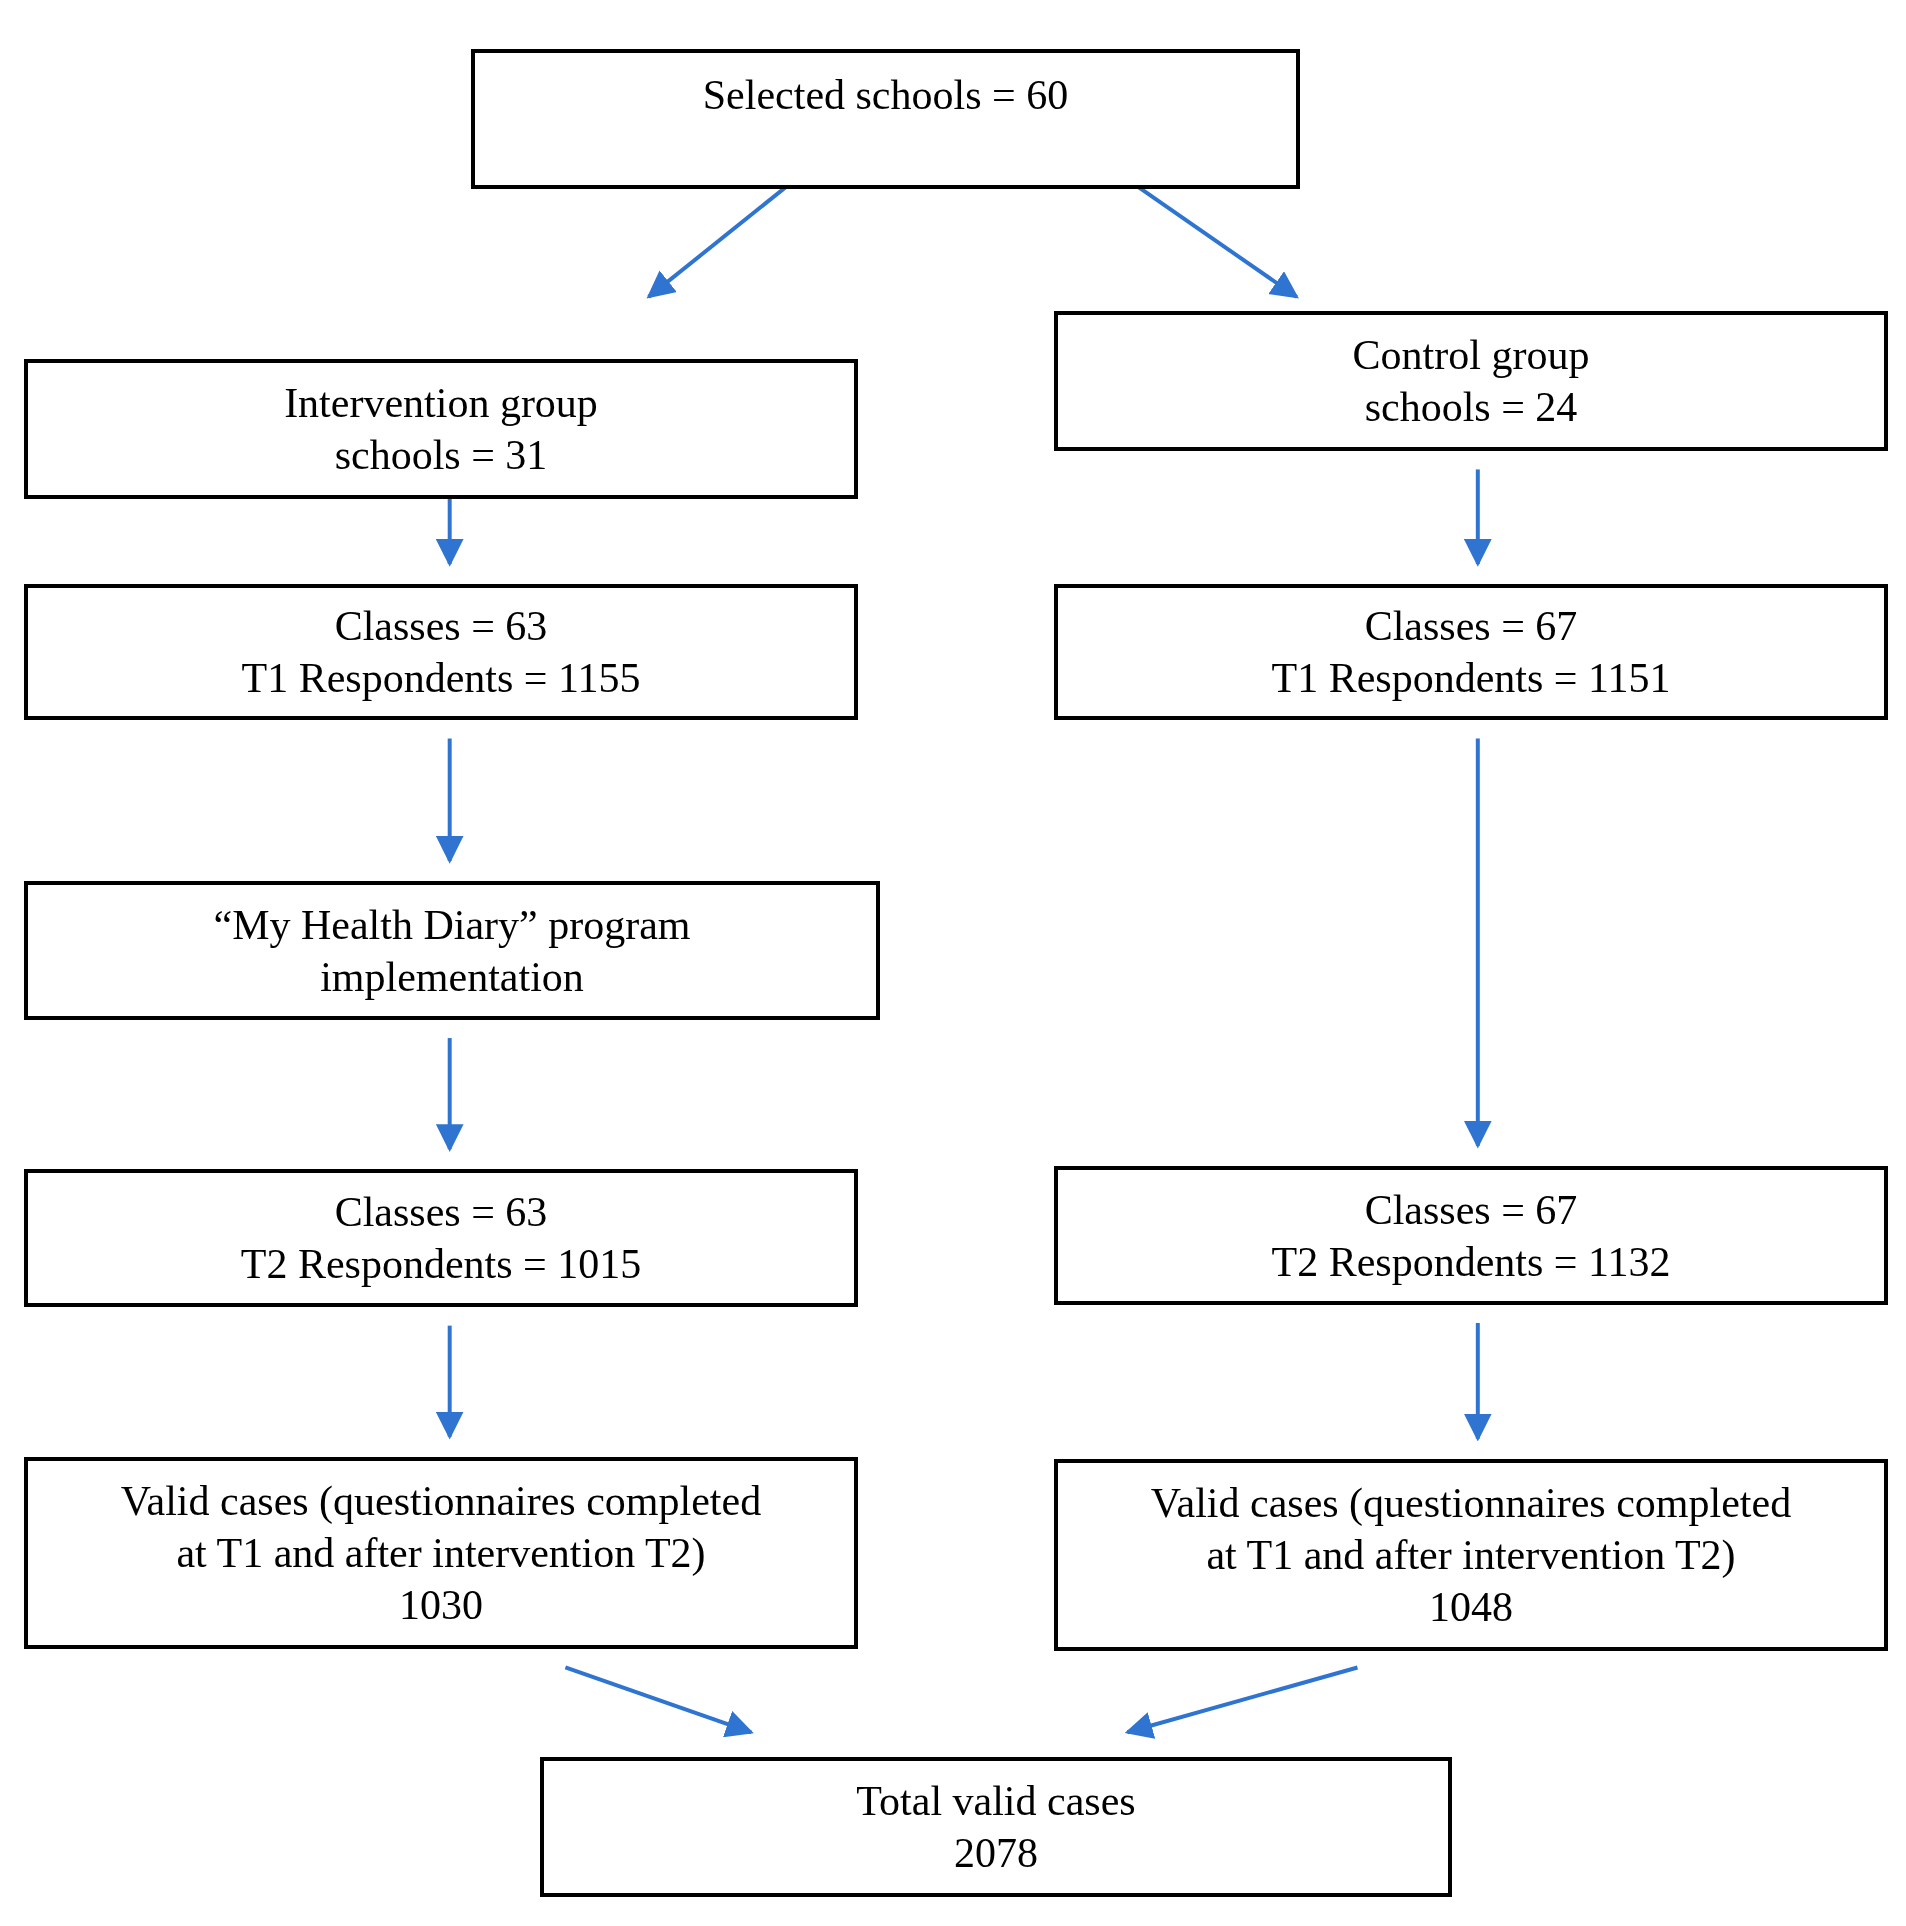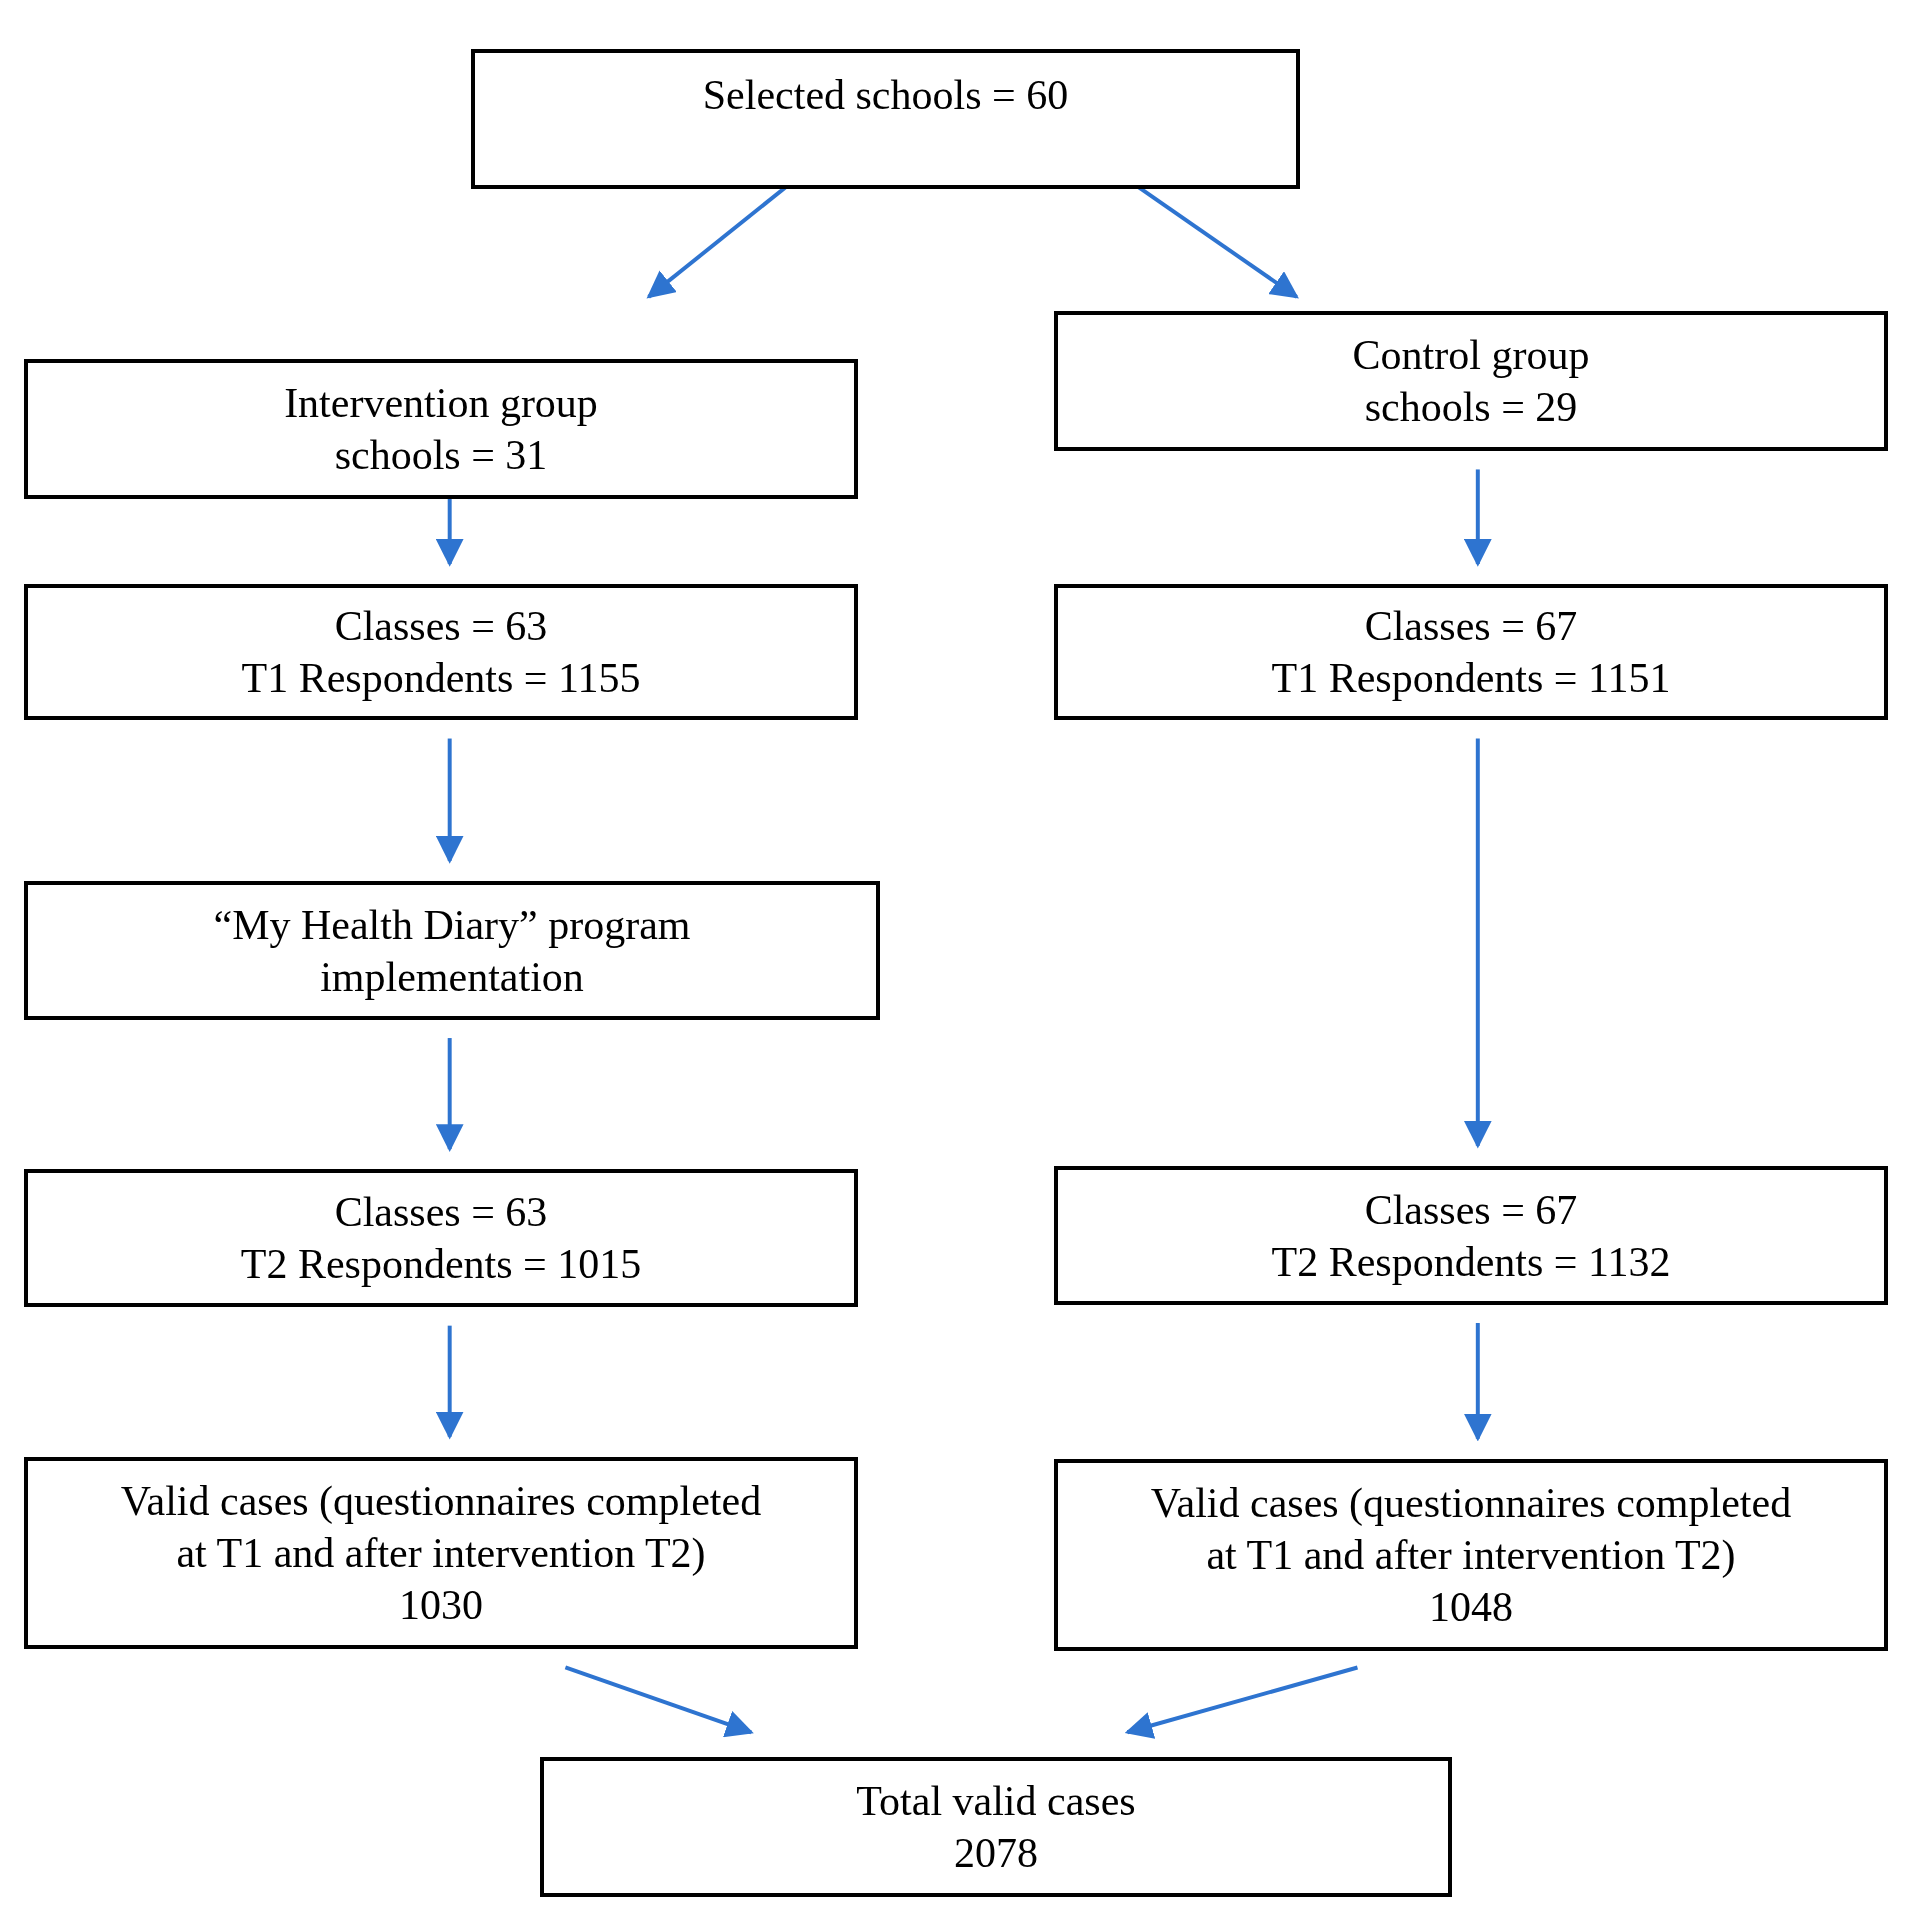--- a/index.html
+++ b/index.html
@@ -75,21 +75,21 @@
     <span class="line">Selected schools = 60</span>
   </div>
 
   <div class="node" id="box-intervention">
     <span class="line">Intervention group</span>
     <span class="line">schools = 31</span>
   </div>
 
   <div class="node" id="box-control">
     <span class="line">Control group</span>
-    <span class="line">schools = 29</span>
+    <span class="line">schools = 24</span>
   </div>
 
   <div class="node" id="box-int-t1">
     <span class="line">Classes = 63</span>
     <span class="line">T1 Respondents = 1155</span>
   </div>
 
   <div class="node" id="box-ctl-t1">
     <span class="line">Classes = 67</span>
     <span class="line">T1 Respondents = 1151</span>

